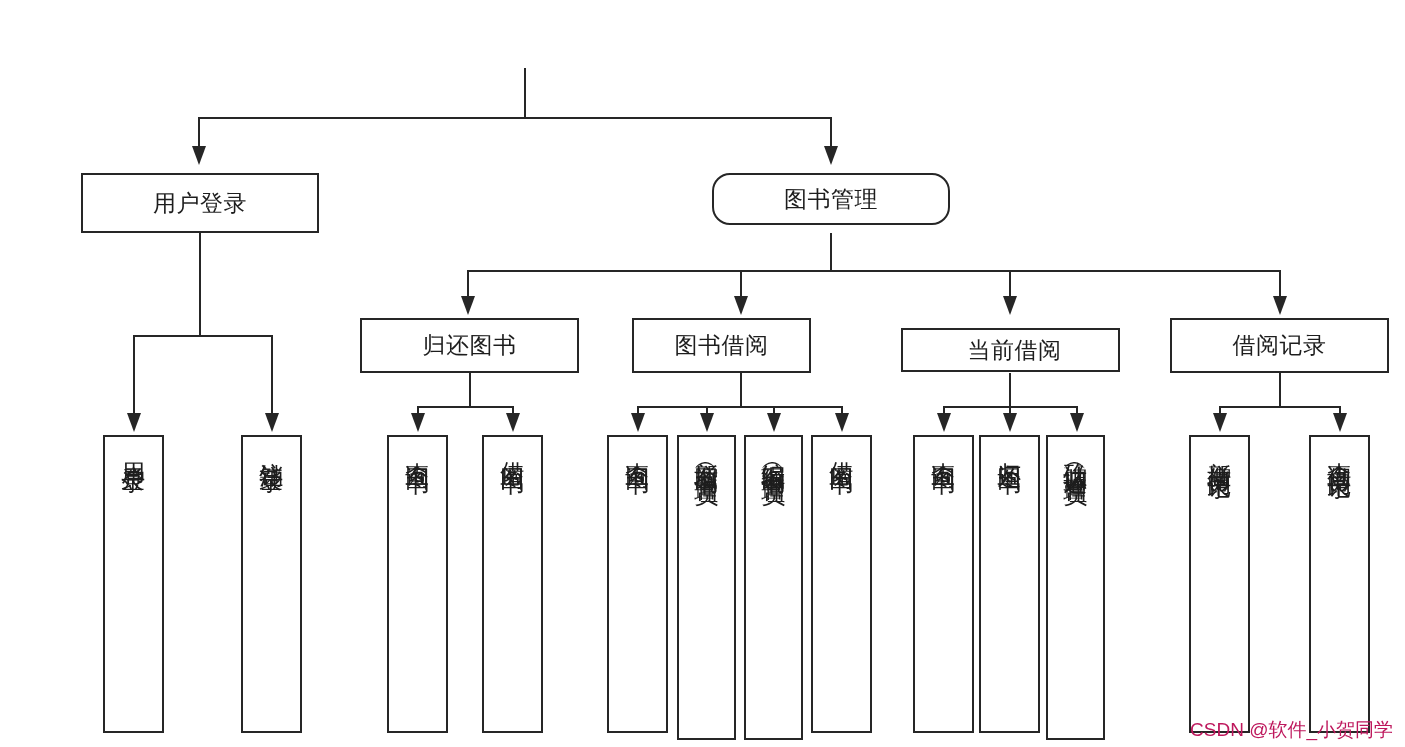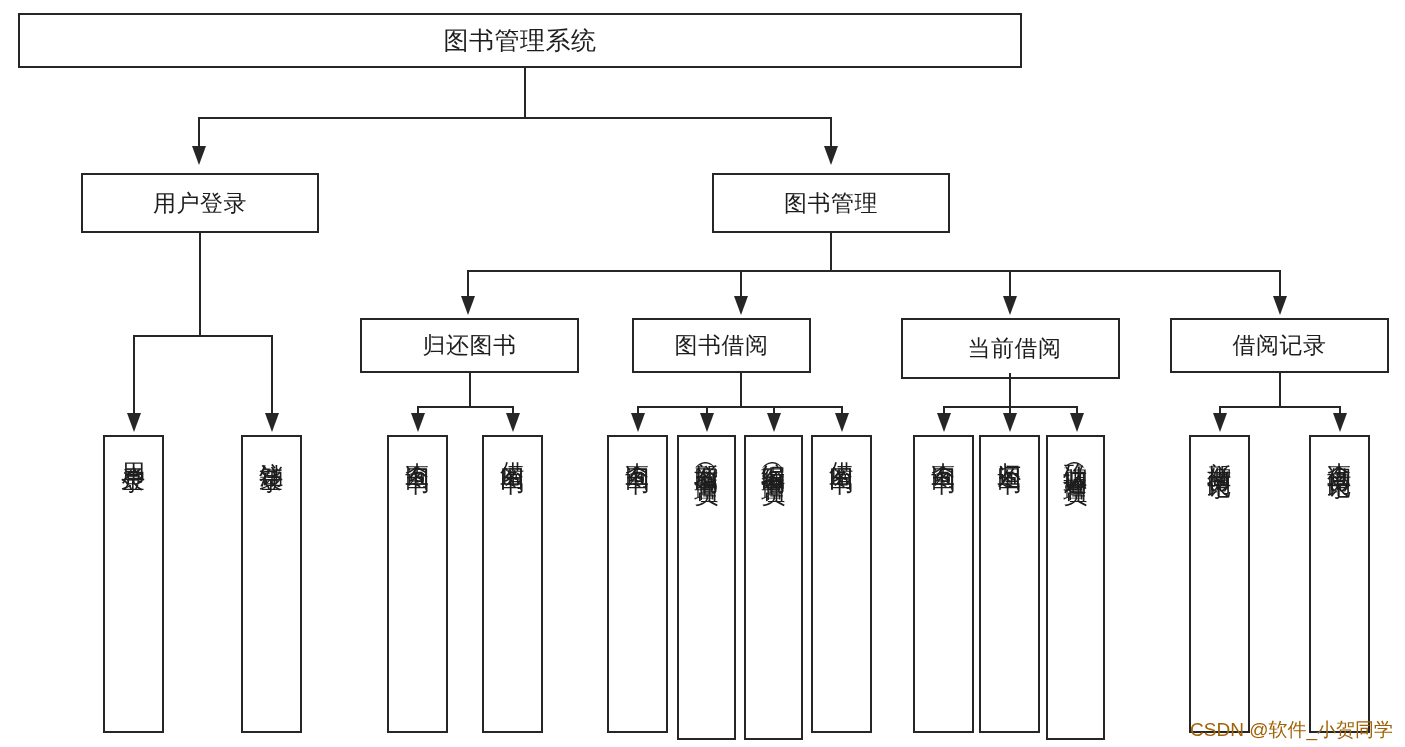--- a/index.html
+++ b/index.html
@@ -64,47 +64,44 @@
     border-left: 7px solid transparent;
     border-right: 7px solid transparent;
     border-top: 19px solid #262626;
   }
   
   #watermark {
     position: absolute;
     right: 12px;
     bottom: 4px;
     font-size: 19px;
-    color: #a16207;
+    color: #be185d;
     white-space: nowrap;
     pointer-events: none;
   }
 </style>
 </head>
 <body>
 
 <div id="canvas">
 
-  <div class="node root" style="left:18px; top:13px; width:1004px; height:55px;">
-    <span class="label">图书管理系统</span>
-  </div>
 
   <div class="vline" style="left:524px; top:68px; height:49px;"></div>
 
   <div class="hline" style="left:198px; top:117px; width:634px;"></div>
 
   <div class="vline" style="left:198px; top:117px; height:33px;"></div>
   <div class="arrow" style="left:192px; top:146px;"></div>
   <div class="vline" style="left:830px; top:117px; height:33px;"></div>
   <div class="arrow" style="left:824px; top:146px;"></div>
 
   <div class="node h" style="left:81px; top:173px; width:238px; height:60px;">
     <span class="label">用户登录</span>
   </div>
-  <div class="node h" style="left:712px; top:173px; width:238px; height:60px;">
+  <div class="node h" style="left:712px; top:173px; width:238px; height:52px;border-radius:18px;">
     <span class="label">图书管理</span>
   </div>
 
   <div class="vline" style="left:199px; top:233px; height:102px;"></div>
   <div class="hline" style="left:133px; top:335px; width:140px;"></div>
   <div class="vline" style="left:133px; top:335px; height:82px;"></div>
   <div class="arrow" style="left:127px; top:413px;"></div>
   <div class="vline" style="left:271px; top:335px; height:82px;"></div>
   <div class="arrow" style="left:265px; top:413px;"></div>
 
@@ -118,21 +115,21 @@
   <div class="arrow" style="left:1003px; top:296px;"></div>
   <div class="vline" style="left:1279px; top:270px; height:30px;"></div>
   <div class="arrow" style="left:1273px; top:296px;"></div>
 
   <div class="node h" style="left:360px; top:318px; width:219px; height:55px;">
     <span class="label">归还图书</span>
   </div>
   <div class="node h" style="left:632px; top:318px; width:179px; height:55px;">
     <span class="label">图书借阅</span>
   </div>
-  <div class="node h" style="left:901px; top:318px; width:219px; height:61px;padding-left:8px;">
+  <div class="node h" style="left:901px; top:328px; width:219px; height:44px;padding-left:8px;">
     <span class="label">当前借阅</span>
   </div>
   <div class="node h" style="left:1170px; top:318px; width:219px; height:55px;">
     <span class="label">借阅记录</span>
   </div>
 
   <div class="vline" style="left:469px; top:373px; height:33px;"></div>
   <div class="hline" style="left:417px; top:406px; width:95px;"></div>
   <div class="vline" style="left:417px; top:406px; height:11px;"></div>
   <div class="arrow" style="left:411px; top:413px;"></div>

